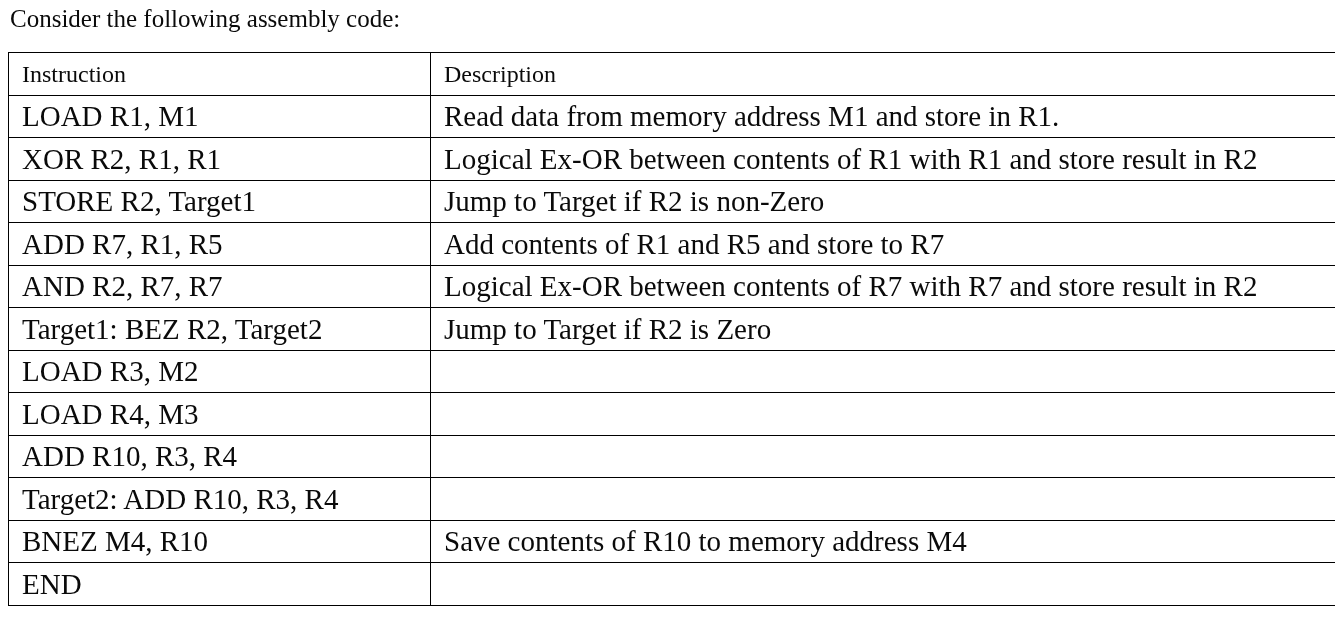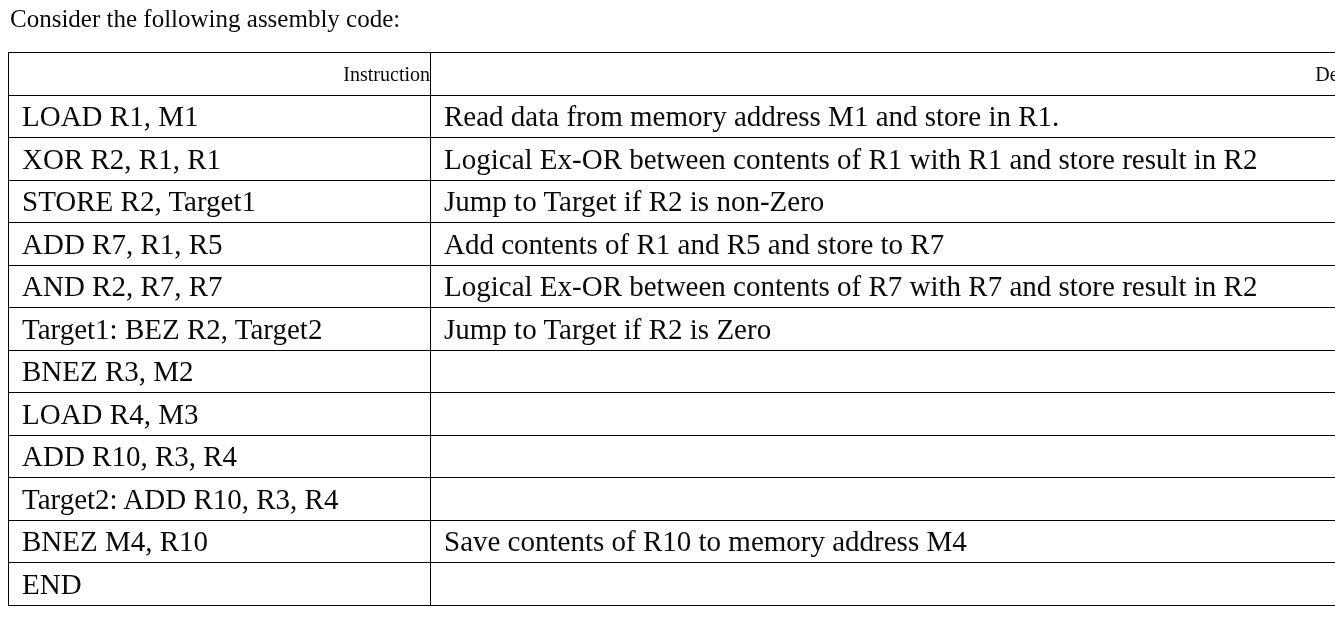--- a/index.html
+++ b/index.html
@@ -54,22 +54,21 @@
     line-height: 28px;
     vertical-align: middle;
     white-space: nowrap;
     overflow: hidden;
     color: #0a0a0a;
   }
   table.code-table td.col-desc {
     border-left: 1px solid #000;
   }
   table.code-table tr.head td {
-    font-size: 20px;
-    text-align: right;
+    font-size: 24px;
   }
 </style>
 </head>
 <body>
 
 <div class="page">
 
   <div class="intro">Consider the following assembly code:</div>
 
   <div class="table-wrap">
@@ -109,21 +108,21 @@
           <td class="col-instr">AND R2, R7, R7</td>
           <td class="col-desc">Logical Ex-OR between contents of R7 with R7 and store result in R2</td>
         </tr>
 
         <tr>
           <td class="col-instr">Target1: BEZ R2, Target2</td>
           <td class="col-desc">Jump to Target if R2 is Zero</td>
         </tr>
 
         <tr>
-          <td class="col-instr">BNEZ R3, M2</td>
+          <td class="col-instr">LOAD R3, M2</td>
           <td class="col-desc"></td>
         </tr>
 
         <tr>
           <td class="col-instr">LOAD R4, M3</td>
           <td class="col-desc"></td>
         </tr>
 
         <tr>
           <td class="col-instr">ADD R10, R3, R4</td>

